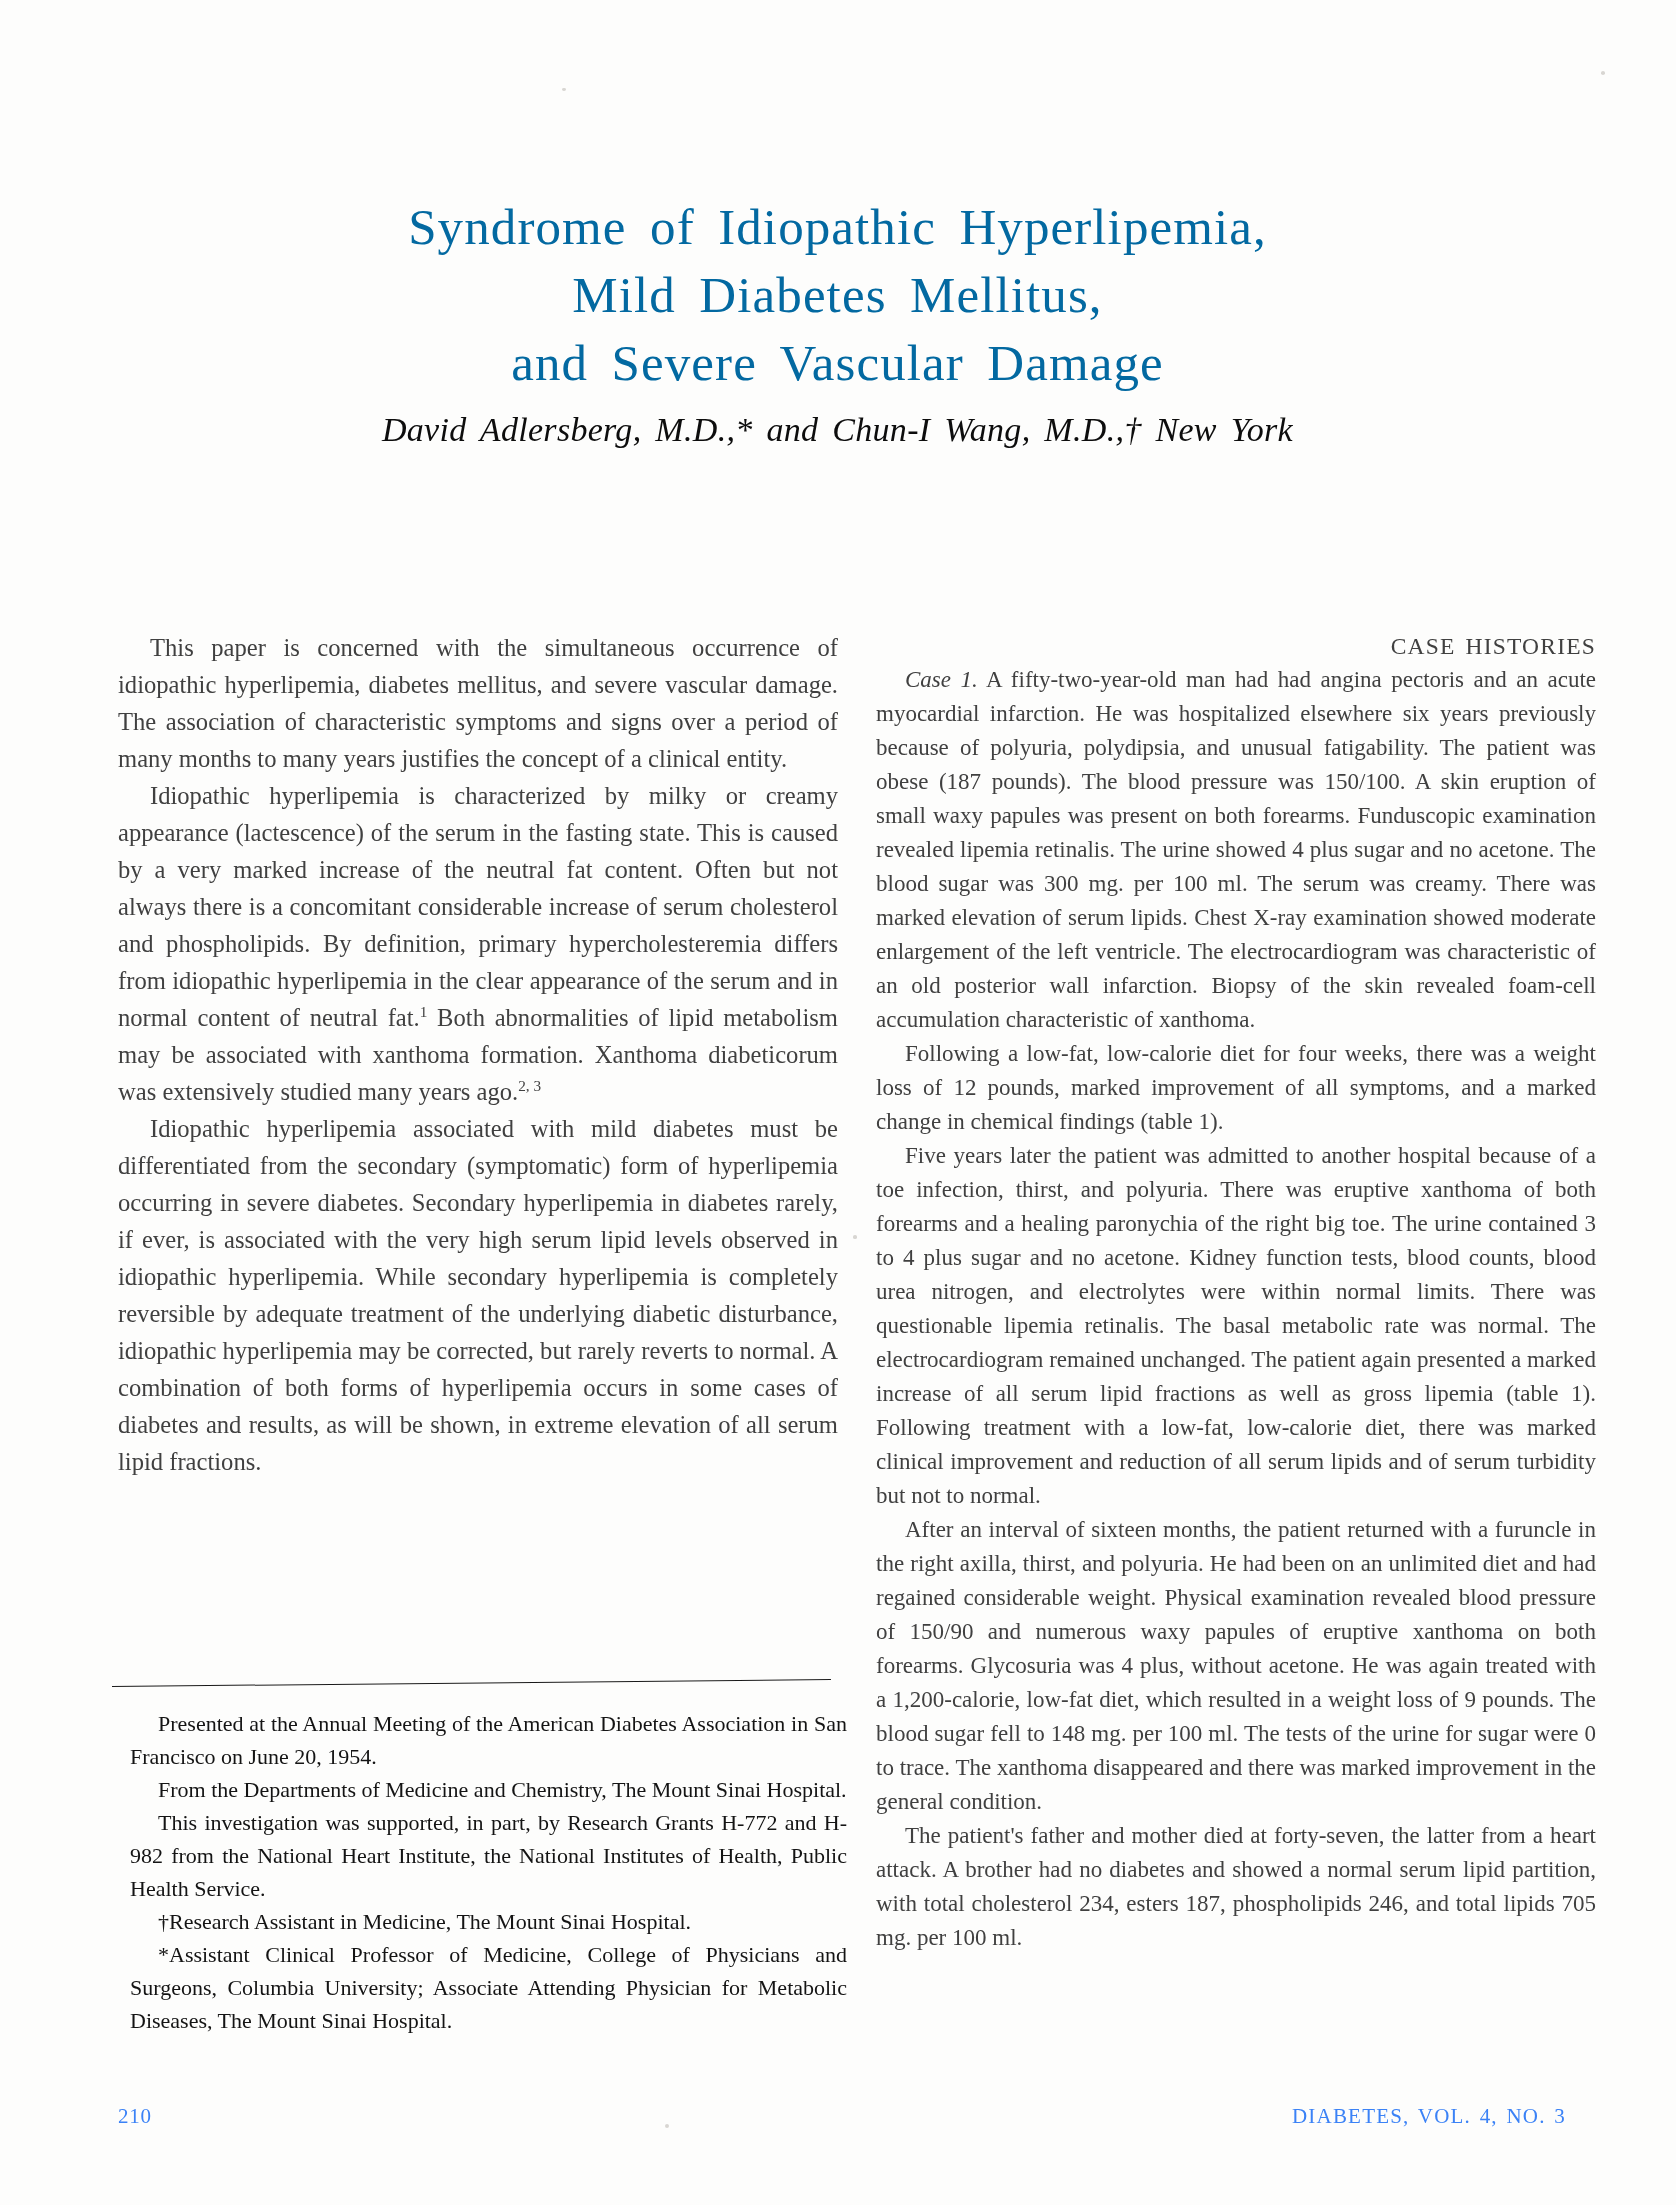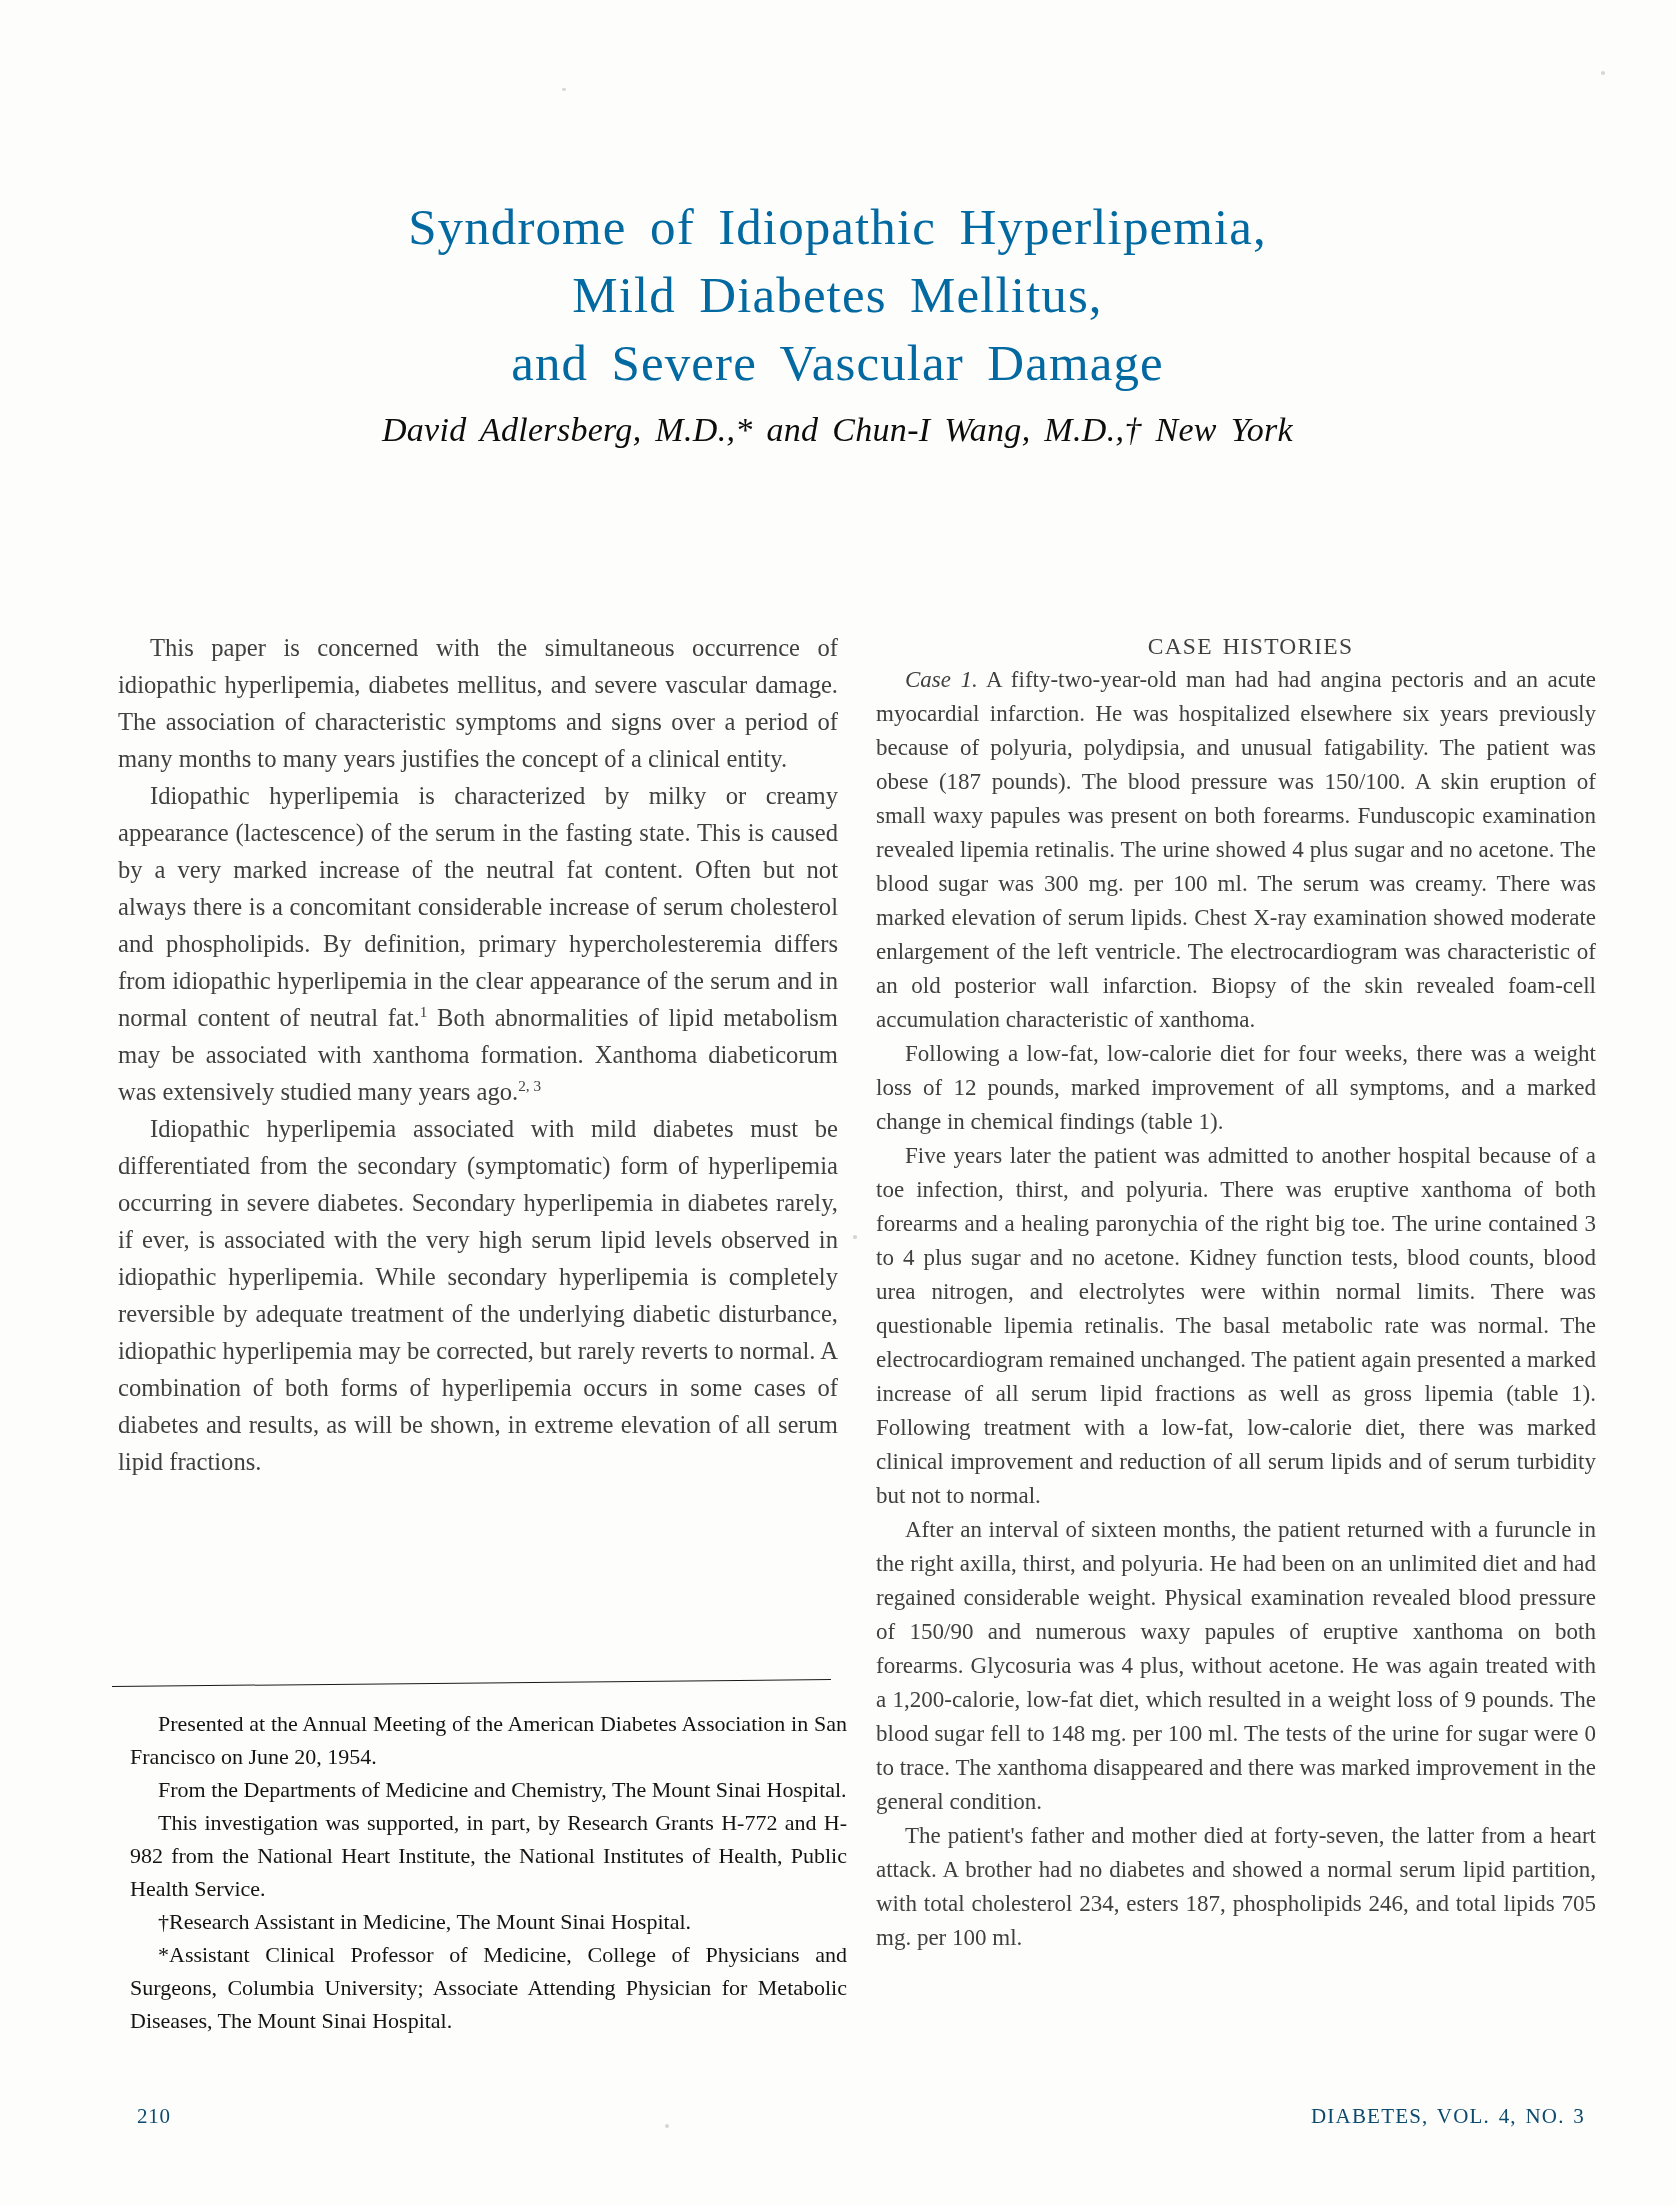--- a/index.html
+++ b/index.html
@@ -67,21 +67,21 @@
   }
   .col-right p { text-indent: 29px; }
   sup {
     font-size: 0.62em;
     vertical-align: super;
     line-height: 0;
   }
   .case-label { font-style: italic; }
   
   .section-head {
-    text-align: center;
+    text-align: right;
     text-indent: 0;
     font-size: 23.5px;
     letter-spacing: 1.2px;
     word-spacing: 2.9px;
     margin: 0 0 25px 0;
   }
   
   .footnote-rule {
     position: absolute;
     left: 112px;
@@ -108,22 +108,21 @@
     text-indent: 28px;
   }
   
   .footer {
     position: absolute;
     left: 118px;
     top: 2104px;
     width: 1448px;
     font-size: 21px;
     letter-spacing: 0.8px;
-    color: #0c4a6e;
-    margin-left: 19px;
+    color: #3b82f6;
   }
   .footer-page {
     float: left;
   }
   .footer-journal {
     float: right;
     letter-spacing: 1.2px;
     word-spacing: 2.2px;
   }
   .speck {

